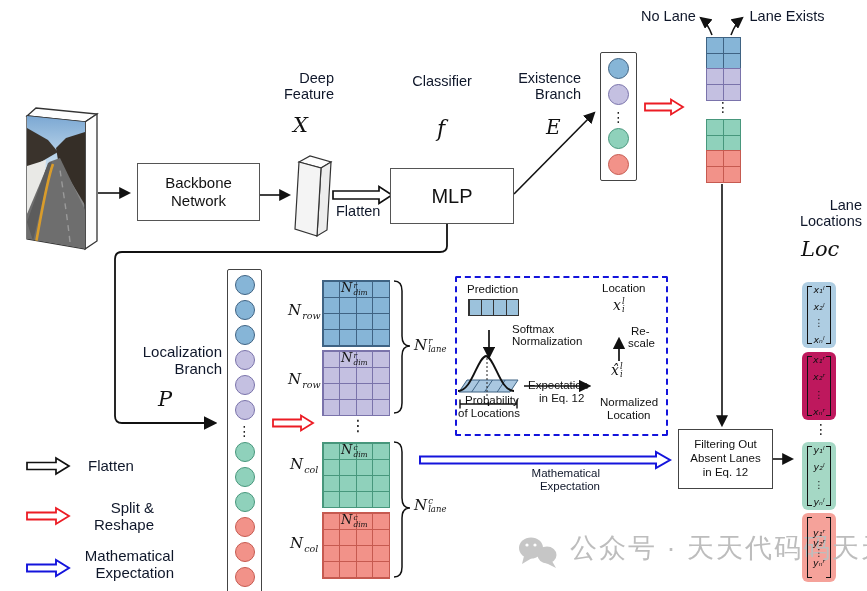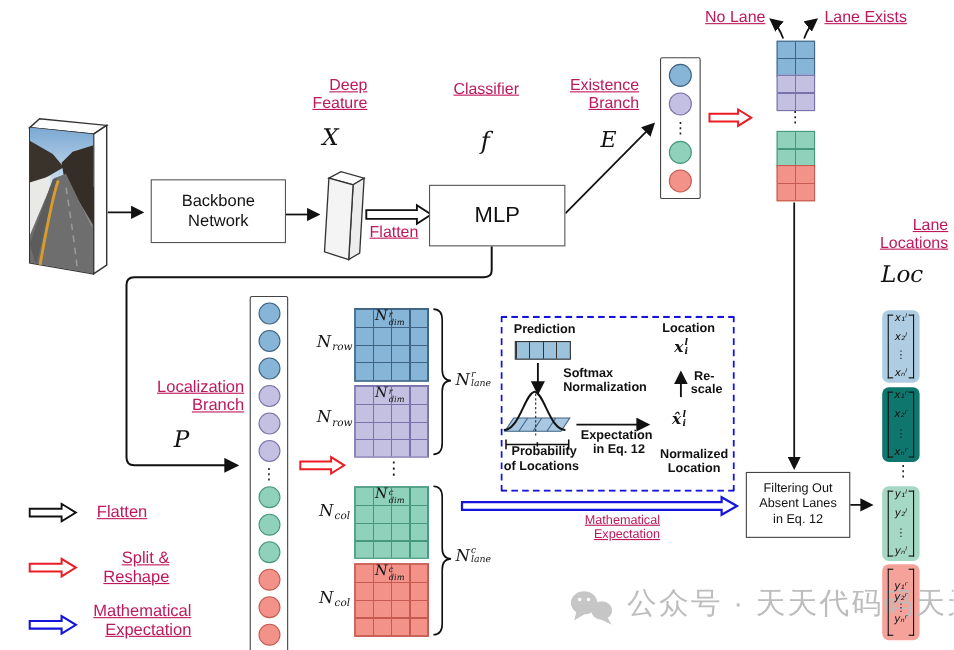--- a/index.html
+++ b/index.html
@@ -1,19 +1,19 @@
 <!DOCTYPE html>
 <html><head>
 <meta charset="utf-8">
 <style>
   html,body{margin:0;padding:0;background:#fff;}
   .canvas{position:relative;width:867px;height:591px;background:#fff;overflow:hidden;
           font-family:"Liberation Sans",sans-serif;color:#111;}
   .layer{position:absolute;left:0;top:0;width:867px;height:591px;}
-  .lbl{position:absolute;line-height:1.12;text-align:center;color:#be185d;text-decoration:underline;}
+  .lbl{position:absolute;line-height:1.12;text-align:center;color:#0f172a;}
   .lbl span{display:block;text-align:right;}
   .box{position:absolute;background:#fff;border:1.4px solid #555;display:flex;flex-direction:column;
        align-items:center;justify-content:center;text-align:center;line-height:1.2;}
   .mathsym{position:absolute;font-family:"DejaVu Serif",serif;font-style:italic;color:#111;}
   .mathn{position:absolute;font-family:"DejaVu Serif",serif;font-style:italic;color:#151515;
          display:flex;align-items:flex-start;white-space:nowrap;}
   .mathn .b{font-size:15px;line-height:14px;}
   .mathn .subo{font-size:9.5px;margin-top:7px;margin-left:1px;}
   .mathn .ss{display:inline-flex;flex-direction:column;align-items:flex-start;
              font-size:8.5px;line-height:7.5px;margin-left:1px;}
@@ -46,33 +46,33 @@
     background-image:linear-gradient(to right,transparent calc(50% - .5px),#c65a50 calc(50% - .5px) calc(50% + .5px),transparent calc(50% + .5px)),
                      linear-gradient(to bottom,transparent calc(50% - .5px),#c65a50 calc(50% - .5px) calc(50% + .5px),transparent calc(50% + .5px));}
   .vbox{position:absolute;background:#fff;border:1.4px solid #444;border-radius:2px;
         display:flex;flex-direction:column;align-items:center;justify-content:space-between;}
   .circ{border-radius:50%;box-sizing:border-box;}
   .c-blue{background:#86b5d7;border:1.3px solid #3f6383;}
   .c-purple{background:#c4c0e1;border:1.3px solid #7a73ab;}
   .c-green{background:#8fd1bb;border:1.3px solid #47977c;}
   .c-red{background:#f29289;border:1.3px solid #c65a50;}
   .vdots{font-size:14px;line-height:12px;color:#222;text-align:center;font-family:"DejaVu Sans",sans-serif;}
-  .inset{position:absolute;left:455px;top:287px;width:209px;height:156px;
-         border:2.6px dashed #1414dc;border-radius:2px;font-weight:bold;}
+  .inset{position:absolute;left:455px;top:276px;width:209px;height:156px;
+         border:2.6px dashed #1414dc;border-radius:2px;}
   .itxt{position:absolute;font-size:11.5px;line-height:1.1;color:#111;white-space:nowrap;}
   .predcells{position:absolute;width:49px;height:15px;background:#9cc2dc;border:1.2px solid #333;
     background-image:repeating-linear-gradient(to right,#333 0 1px,transparent 1px 12.2px);}
   .vec{position:absolute;width:34px;border-radius:6px;display:flex;flex-direction:column;
        align-items:center;justify-content:space-between;padding:3px 0;box-sizing:border-box;}
   .vec .ent{font-family:"DejaVu Sans",sans-serif;font-style:italic;font-size:9.5px;line-height:10px;color:#111;z-index:2;}
   .vec .bl,.vec .br{position:absolute;top:4px;bottom:4px;width:4px;z-index:1;}
   .vec .bl{left:5px;border-left:1.4px solid #111;border-top:1.4px solid #111;border-bottom:1.4px solid #111;}
   .vec .br{right:5px;border-right:1.4px solid #111;border-top:1.4px solid #111;border-bottom:1.4px solid #111;}
   .v-blue{background:#aecde2;}
-  .v-purple{background:#0f766e;}
+  .v-purple{background:#be185d;}
   .v-green{background:#a5d8c5;}
   .v-red{background:#f5a29a;}
   .wm{position:absolute;left:514px;top:530px;display:flex;align-items:center;gap:10px;
       color:#bdbdbd;font-size:27px;letter-spacing:2px;white-space:nowrap;}
 </style>
 </head>
 <body>
 
 <div class="canvas">
 

